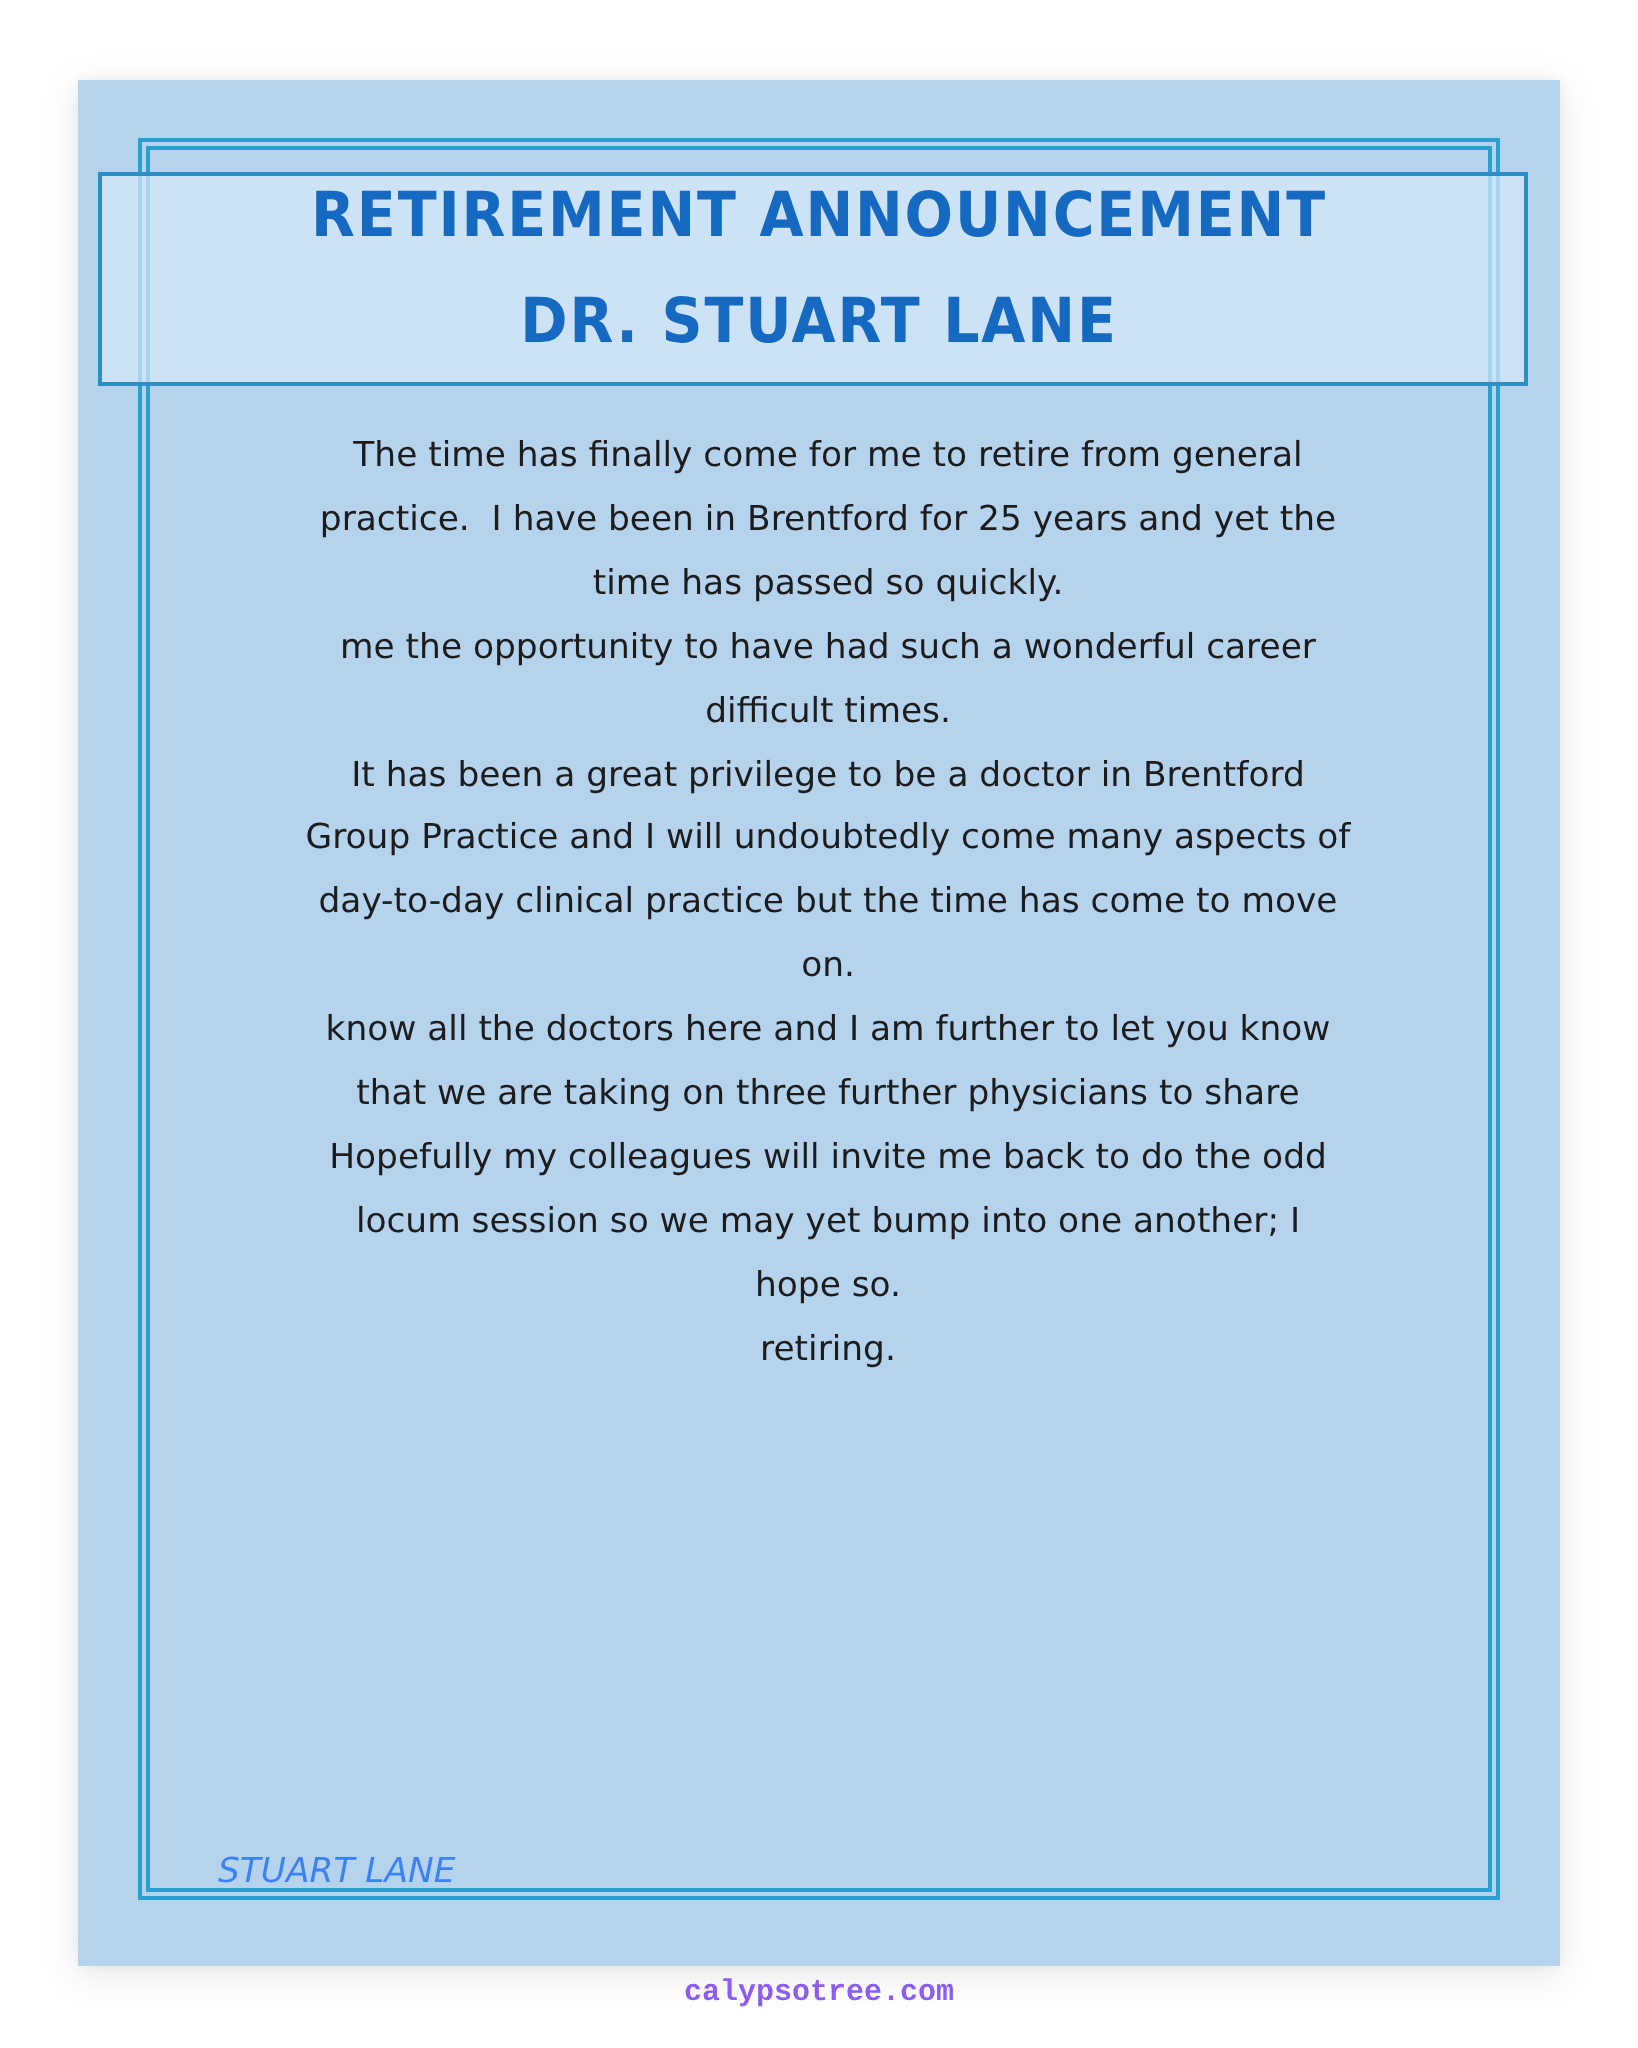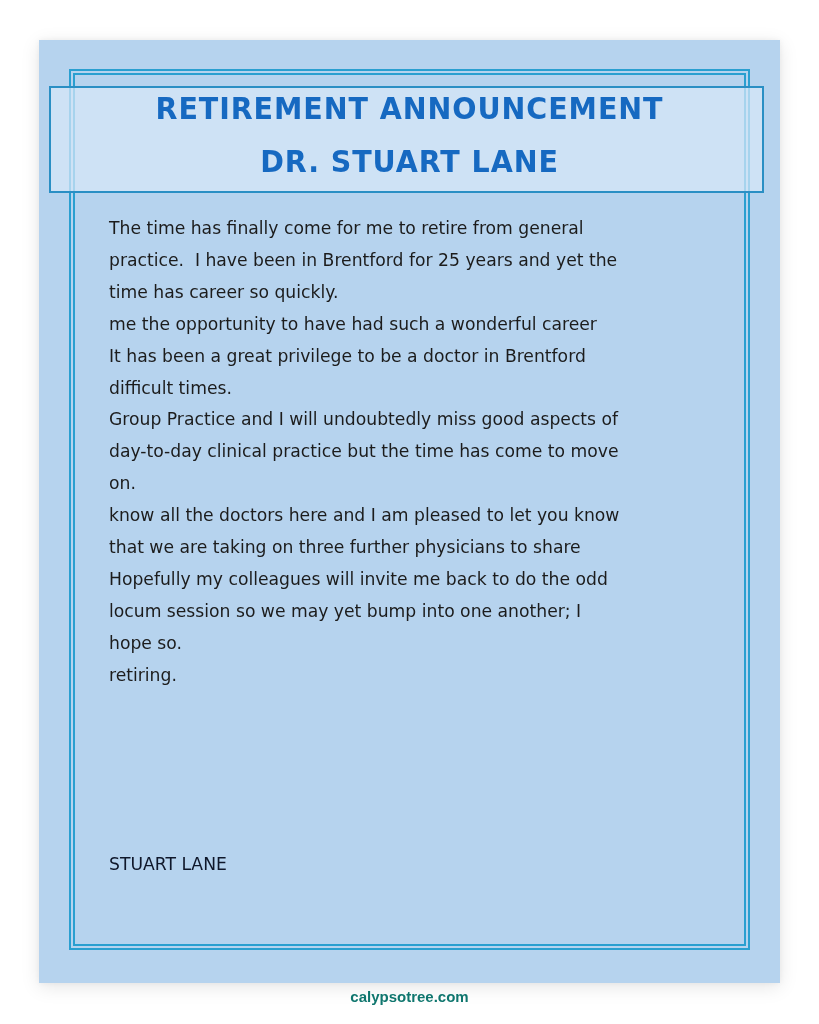--- a/index.html
+++ b/index.html
@@ -72,65 +72,67 @@
     top: 213px;
     width: 610px;
     color: #1c1c1c;
     font-family: "DejaVu Sans", sans-serif;
     font-size: 17.2px;
     line-height: 31.9px;
   }
   .body-text .line {
     display: block;
     white-space: pre;
+    text-align: center;
   }
   .signature {
     position: absolute;
     left: 109px;
-    top: 852px;
-    color: #0f172a;
+    top: 924px;
+    color: #3b82f6;
     font-family: "DejaVu Sans", sans-serif;
     font-size: 17.2px;
     line-height: 24px;
     white-space: pre;
+    font-style: italic;
   }
   .footer {
     position: absolute;
     top: 988px;
     left: 0;
     width: 819px;
     text-align: center;
-    font-family: Liberation Sans, sans-serif;
+    font-family: Liberation Mono, monospace;
     font-weight: bold;
     font-size: 15px;
-    color: #0f766e;
+    color: #8b5cf6;
   }
 </style>
 </head>
 <body>
 
 <div class="card"></div>
 <div class="frame-outer"></div>
 <div class="frame-inner"></div>
 <div class="title-box"></div>
 
 <div class="title-line title-1">RETIREMENT ANNOUNCEMENT</div>
 <div class="title-line title-2">DR. STUART LANE</div>
 
 <div class="body-text">
   <span class="line">The time has finally come for me to retire from general</span>
   <span class="line">practice.  I have been in Brentford for 25 years and yet the</span>
-  <span class="line">time has career so quickly.</span>
+  <span class="line">time has passed so quickly.</span>
   <span class="line">me the opportunity to have had such a wonderful career</span>
+  <span class="line">difficult times.</span>
   <span class="line">It has been a great privilege to be a doctor in Brentford</span>
-  <span class="line">difficult times.</span>
-  <span class="line">Group Practice and I will undoubtedly miss good aspects of</span>
+  <span class="line">Group Practice and I will undoubtedly come many aspects of</span>
   <span class="line">day-to-day clinical practice but the time has come to move</span>
   <span class="line">on.</span>
-  <span class="line">know all the doctors here and I am pleased to let you know</span>
+  <span class="line">know all the doctors here and I am further to let you know</span>
   <span class="line">that we are taking on three further physicians to share</span>
   <span class="line">Hopefully my colleagues will invite me back to do the odd</span>
   <span class="line">locum session so we may yet bump into one another; I</span>
   <span class="line">hope so.</span>
   <span class="line">retiring.</span>
 </div>
 
 <div class="signature">STUART LANE</div>
 
 <div class="footer">calypsotree.com</div>

